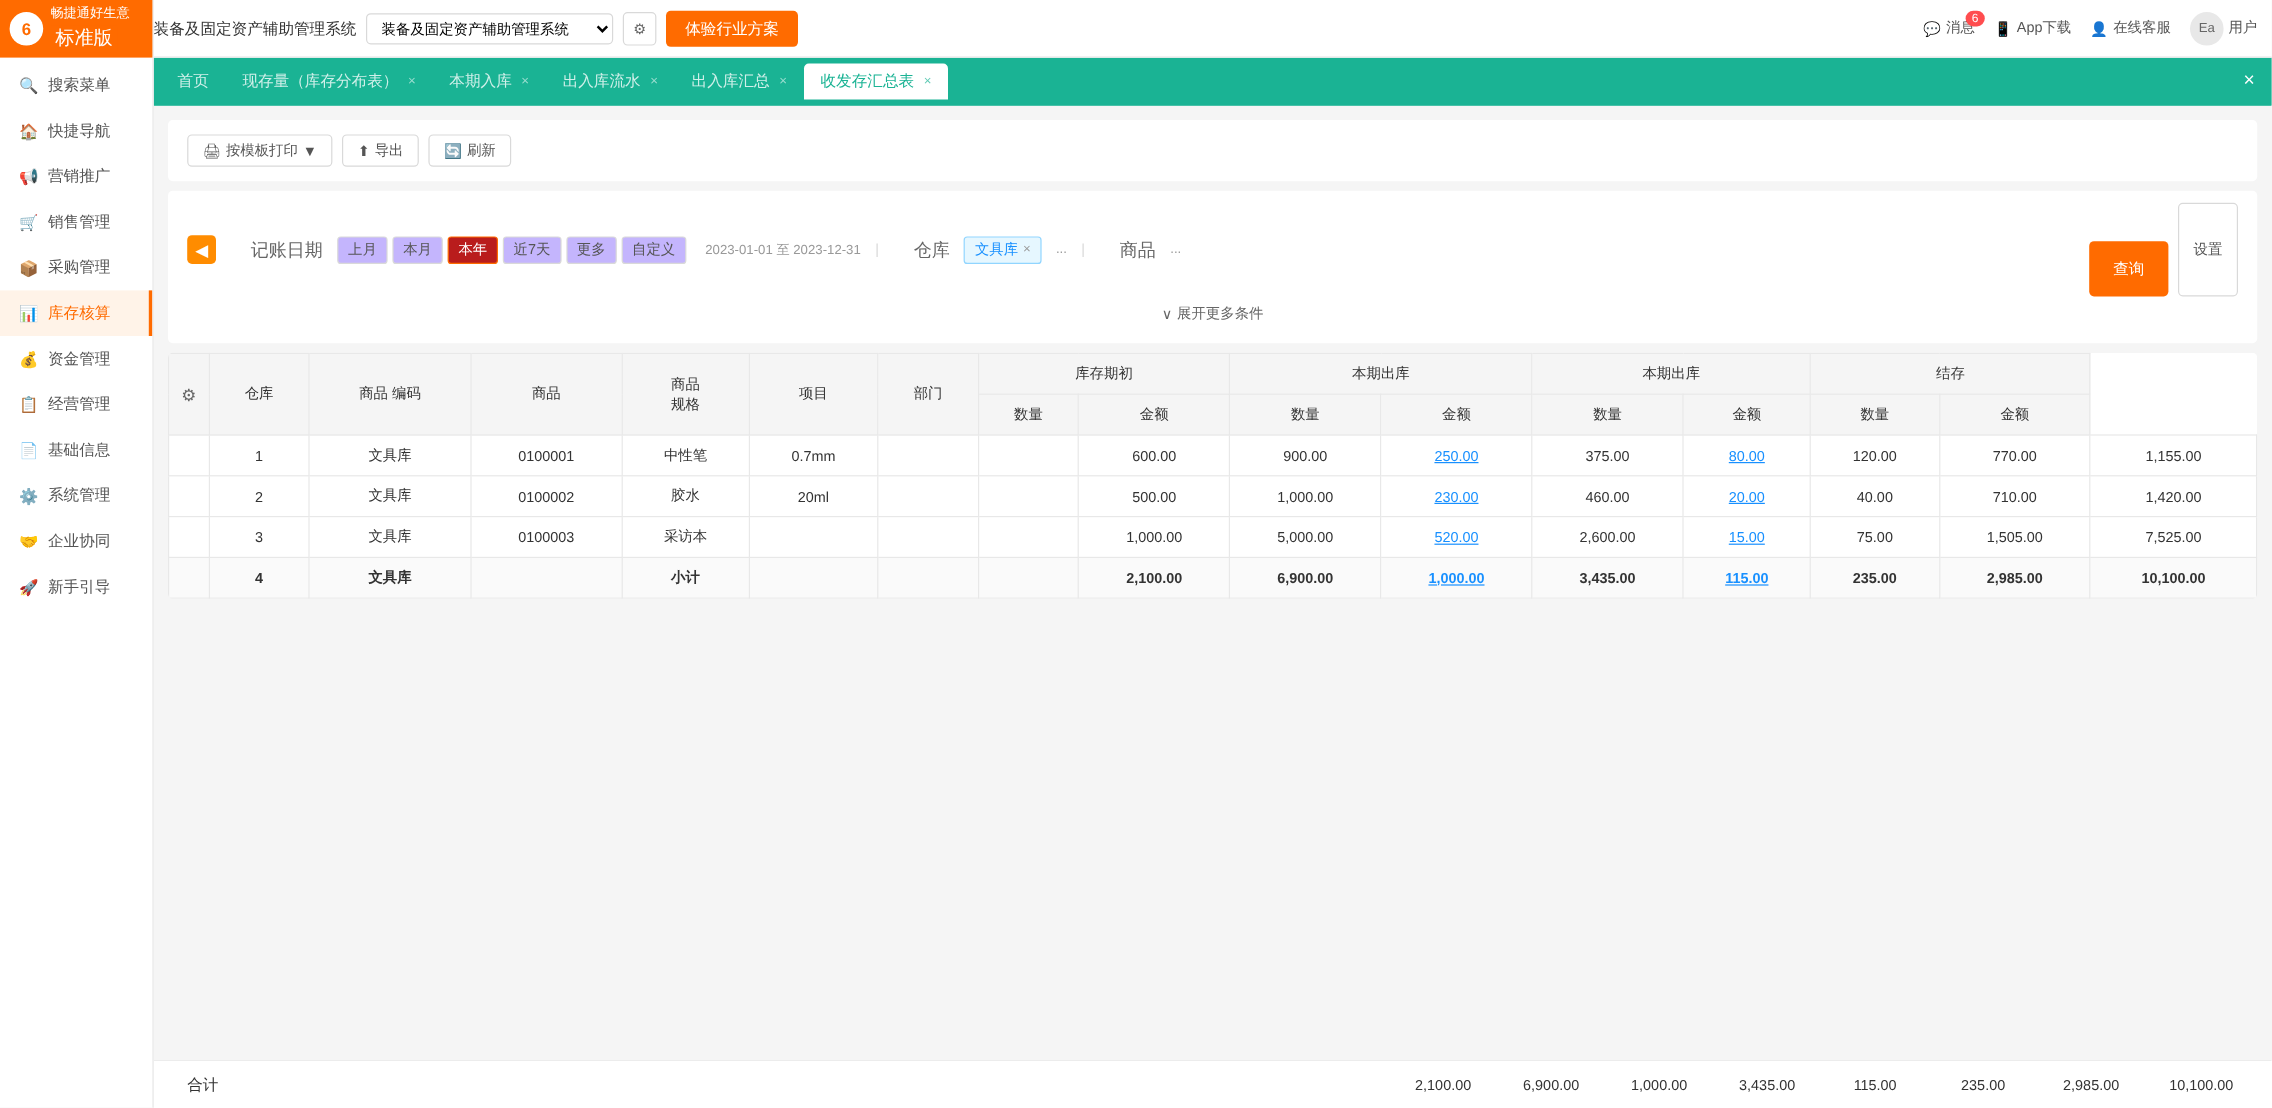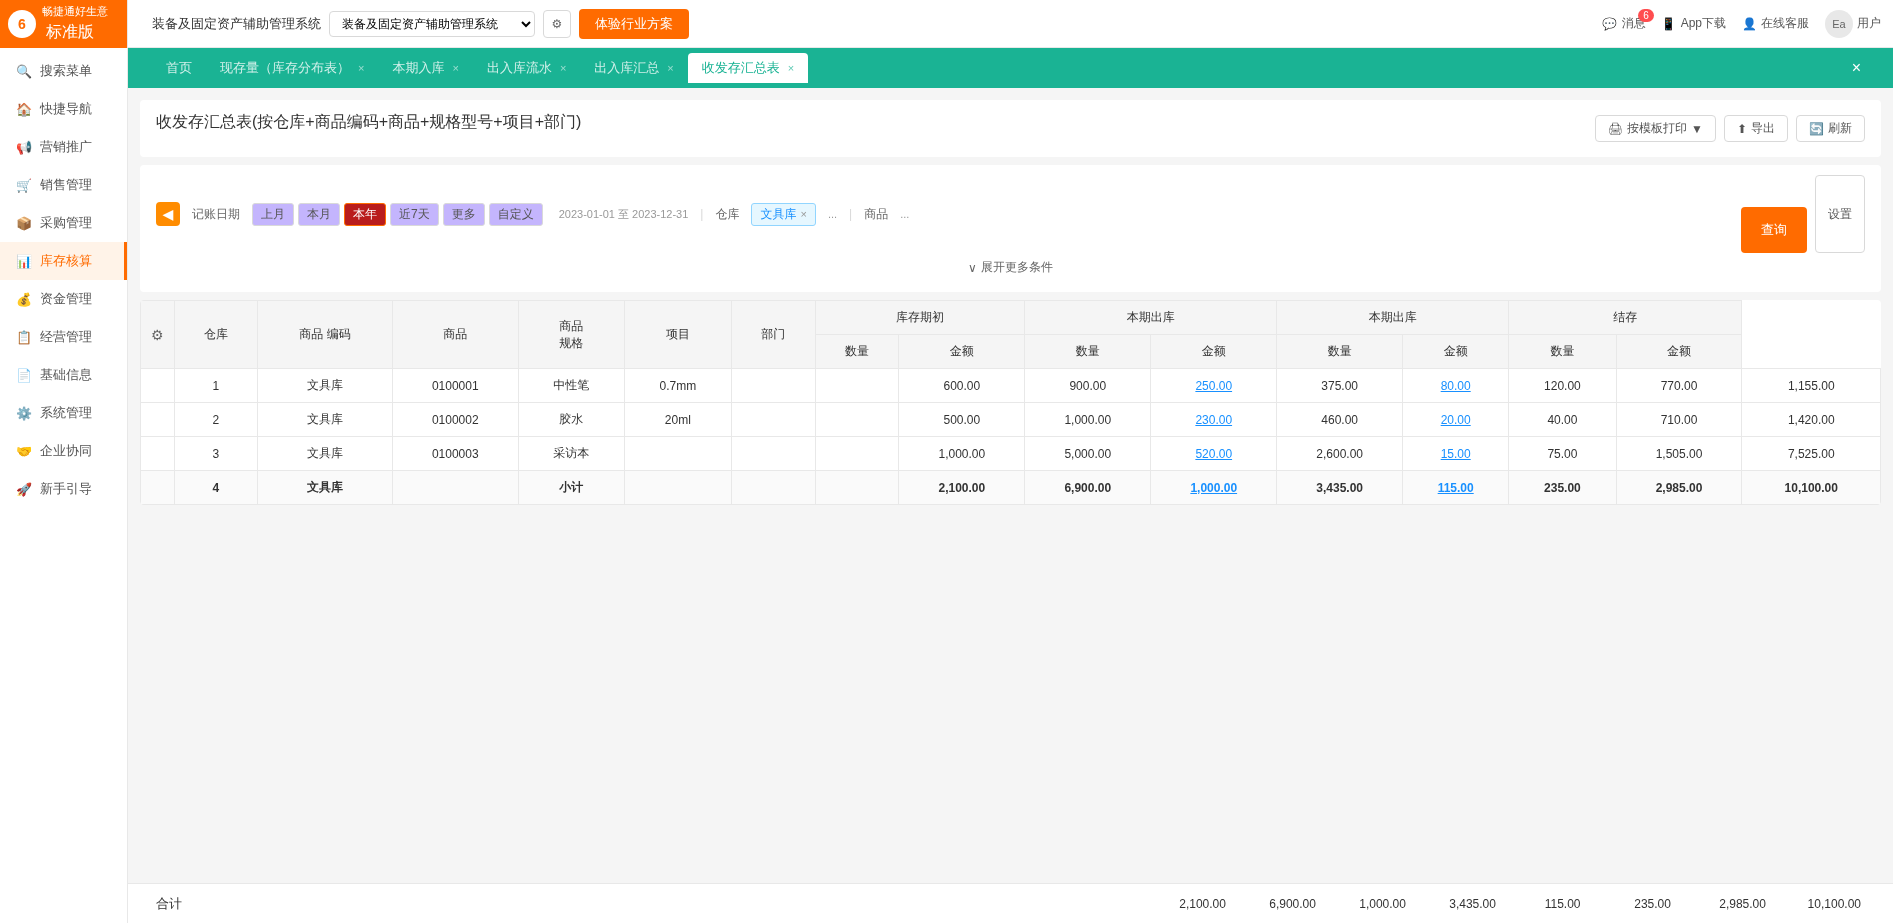--- a/index.html
+++ b/index.html
@@ -24,34 +24,34 @@
     }
     .nav-item.active { background: #fff3e8; color: #ff6b00; border-right: 3px solid #ff6b00; }
     .nav-icon { width: 16px; height: 16px; flex-shrink: 0; display: flex; align-items: center; justify-content: center; }
 
     
     .topbar {
       position: fixed; left: 128px; top: 0; right: 0; height: 48px;
       background: #fff; border-bottom: 1px solid #e8e8e8; z-index: 99;
       display: flex; align-items: center; justify-content: space-between; padding: 0 12px 0 0;
     }
-    .topbar-left { display: flex; align-items: center; gap: 8px; padding-left: 24px; }
+    .topbar-left { display: flex; align-items: center; gap: 8px; padding-left: 0; }
     .system-name { font-size: 13px; color: #333; }
     .system-select { border: 1px solid #d9d9d9; border-radius: 4px; padding: 4px 20px 4px 8px; font-size: 12px; background: #fff; }
     .settings-btn { width: 28px; height: 28px; border: 1px solid #d9d9d9; border-radius: 4px; display: flex; align-items: center; justify-content: center; cursor: pointer; color: #666; }
     .trial-btn { background: #ff6b00; color: #fff; border: none; border-radius: 4px; padding: 6px 16px; font-size: 13px; cursor: pointer; }
     .topbar-right { display: flex; align-items: center; gap: 16px; }
     .topbar-action { display: flex; align-items: center; gap: 4px; color: #555; font-size: 12px; cursor: pointer; position: relative; }
     .badge { background: #ff4d4f; color: #fff; border-radius: 10px; padding: 1px 5px; font-size: 10px; position: absolute; top: -6px; right: -8px; }
     .user-avatar { width: 28px; height: 28px; background: #e8e8e8; border-radius: 50%; display: flex; align-items: center; justify-content: center; font-size: 11px; color: #666; }
 
     
     .tabbar {
       position: fixed; left: 128px; top: 48px; right: 0; height: 40px;
-      background: #1ab394; z-index: 98; display: flex; align-items: center; padding: 0 24px;
+      background: #1ab394; z-index: 98; display: flex; align-items: center; padding: 0 6px;
     }
     .tab-item {
       display: flex; align-items: center; gap: 4px; padding: 6px 14px; color: rgba(255,255,255,0.8); font-size: 13px; cursor: pointer; border-radius: 4px 4px 0 0; white-space: nowrap;
     }
     .tab-item.active { background: #fff; color: #1ab394; font-weight: 500; }
     .tab-close { font-size: 11px; margin-left: 4px; opacity: 0.7; }
     .tab-bar-close { color: #fff; font-size: 16px; margin-left: auto; cursor: pointer; padding: 4px 8px; }
 
     
     .main-content {
@@ -60,21 +60,21 @@
     }
 
     
     .page-header { background: #fff; padding: 12px 16px; margin-bottom: 8px; border-radius: 4px; }
     .page-title { font-size: 16px; font-weight: 500; color: #333; margin-bottom: 12px; }
 
     
     .filter-section { background: #fff; padding: 10px 16px; margin-bottom: 8px; border-radius: 4px; }
     .filter-row { display: flex; align-items: center; gap: 12px; flex-wrap: wrap; }
     .filter-collapse-btn { width: 24px; height: 24px; background: #ff8c00; color: #fff; border-radius: 4px; display: flex; align-items: center; justify-content: center; cursor: pointer; font-size: 14px; flex-shrink: 0; }
-    .filter-label { color: #666; font-size: 12px; }
+    .filter-label { color: #666; font-size: 15px; margin-left: 17px; }
     .date-btns { display: flex; gap: 4px; align-items: center; }
     .date-btn { padding: 2px 8px; border: 1px solid #d9d9d9; border-radius: 3px; font-size: 12px; cursor: pointer; color: #555; background: #c4b5fd; }
     .date-btn.active { background: #b91c1c; color: #fff; border-color: #ff6b00; }
     .date-range { font-size: 11px; color: #999; margin-left: 4px; }
     .filter-divider { color: #d9d9d9; }
     .warehouse-tag { display: flex; align-items: center; gap: 4px; background: #e6f7ff; border: 1px solid #91d5ff; border-radius: 3px; padding: 2px 8px; font-size: 12px; color: #1890ff; }
     .warehouse-tag-close { cursor: pointer; color: #999; font-size: 11px; }
     .filter-more { color: #999; font-size: 11px; cursor: pointer; }
     .expand-more-row { display: flex; justify-content: center; padding: 6px; }
     .expand-btn { display: flex; align-items: center; gap: 4px; color: #666; font-size: 12px; cursor: pointer; }
@@ -222,21 +222,20 @@
     <span>收发存汇总表</span>
     <span class="tab-close">×</span>
   </div>
   <span class="tab-bar-close">×</span>
 </div>
 
 <div class="main-content">
 
   <div class="page-header">
     <div style="display:flex; justify-content:space-between; align-items:center;">
-      <h2 class="page-title">收发存汇总表(按仓库+商品编码+商品+规格型号+项目+部门)</h2>
       <div style="display:flex; gap:8px; align-items:center;">
         <div class="toolbar-btn">
           <span>🖨</span>
           <span>按模板打印</span>
           <span>▼</span>
         </div>
         <div class="toolbar-btn">
           <span>⬆</span>
           <span>导出</span>
         </div>

